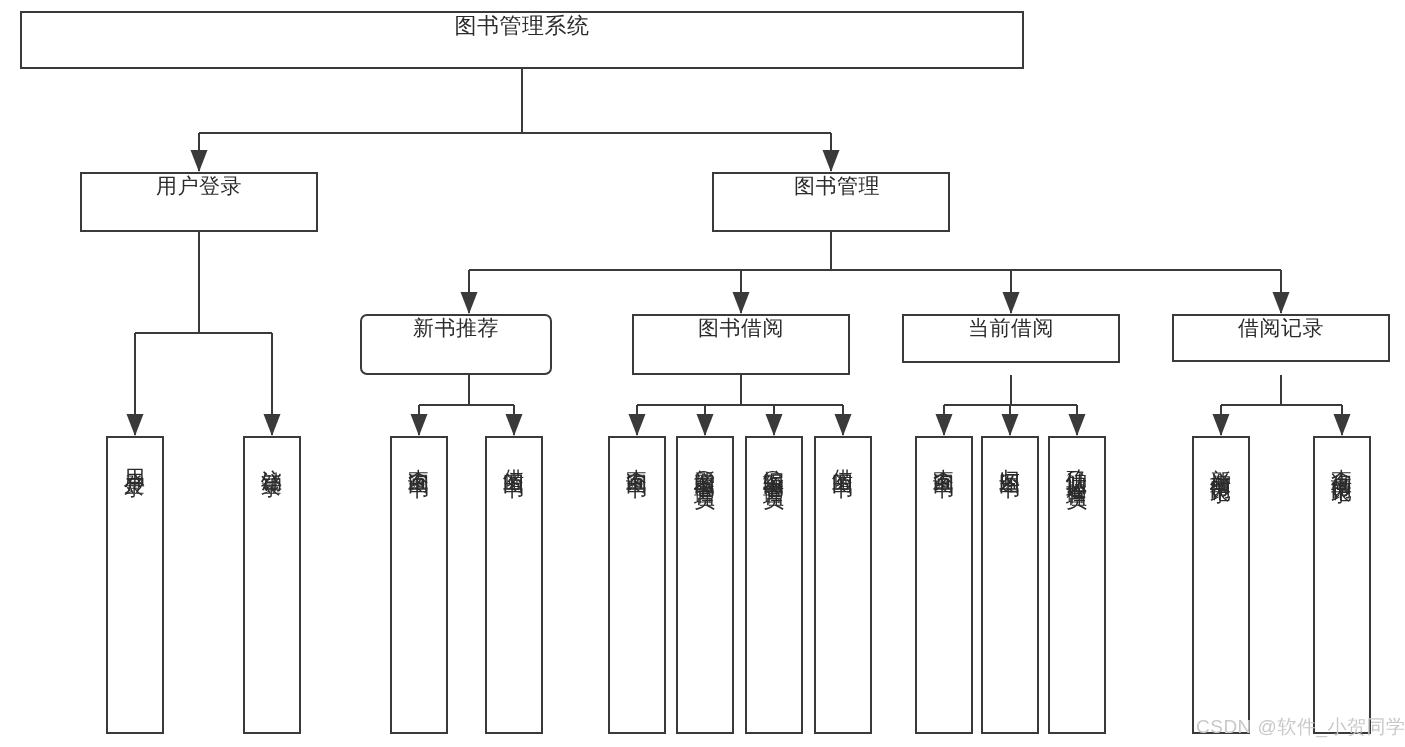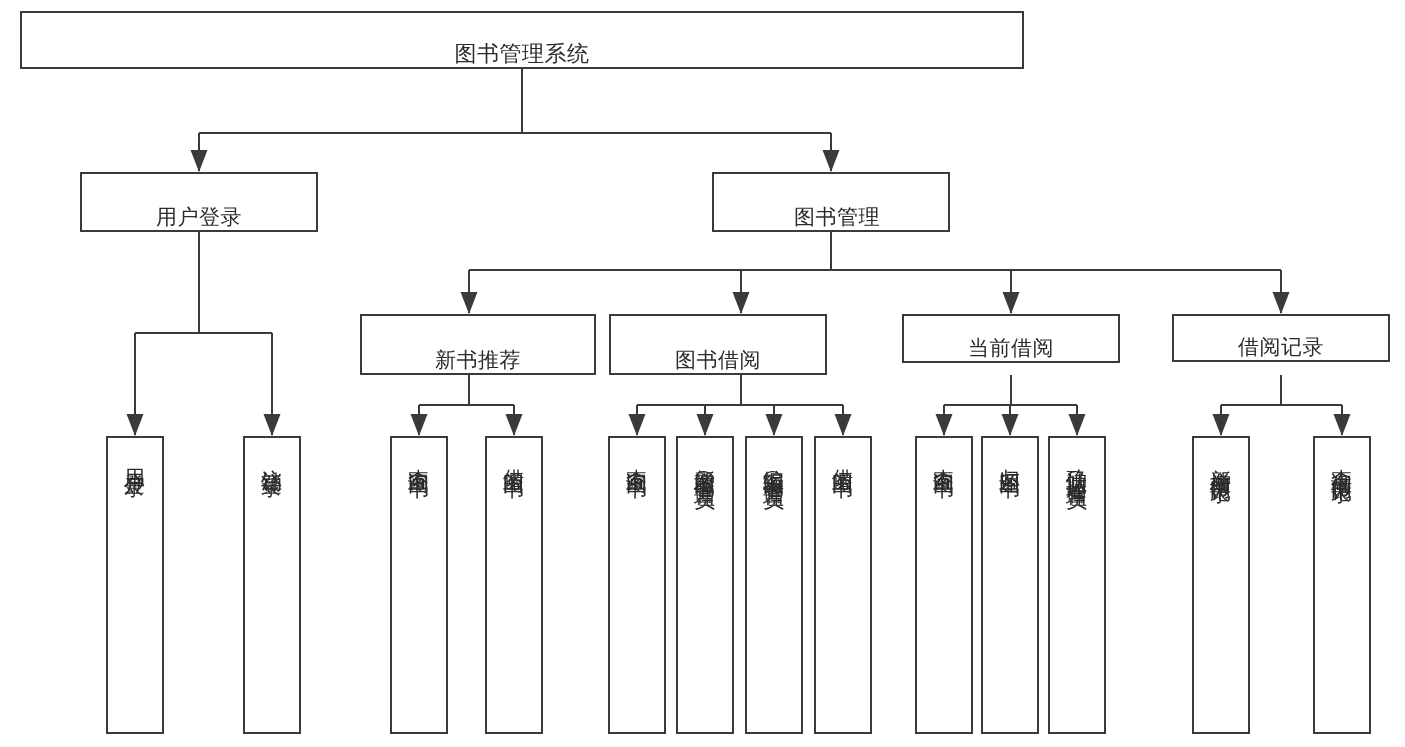--- a/index.html
+++ b/index.html
@@ -24,21 +24,21 @@
     width: 1405px;
     height: 747px;
     pointer-events: none;
   }
   .node {
     position: absolute;
     box-sizing: border-box;
     border: 2.4px solid #3a3a3a;
     background: #ffffff;
     display: flex;
-    align-items: flex-end;
+    align-items: flex-start;
     justify-content: center;
     color: #2b2b2b;
   }
   .node .label {
     display: block;
     text-align: center;
     line-height: 1.18;
     letter-spacing: 0.5px;
     white-space: nowrap;
   }
@@ -130,24 +130,24 @@
   <div id="nodes">
       <div class="node horiz root" style="left: 20px; top: 11px; width: 1004px; height: 58px; border-color: rgb(58, 58, 58); color: rgb(43, 43, 43);">
         <span class="label">图书管理系统</span>
       </div>
       <div class="node horiz" style="left: 80px; top: 172px; width: 238px; height: 60px; border-color: rgb(58, 58, 58); color: rgb(43, 43, 43);">
         <span class="label">用户登录</span>
       </div>
       <div class="node horiz" style="left: 712px; top: 172px; width: 238px; height: 60px; border-color: rgb(58, 58, 58); color: rgb(43, 43, 43); padding-left: 12px;">
         <span class="label">图书管理</span>
       </div>
-      <div class="node horiz" style="left: 360px; top: 314px; width: 236px; height: 61px; border-color: rgb(58, 58, 58); color: rgb(43, 43, 43);">
+      <div class="node horiz" style="left: 360px; top: 314px; width: 192px; height: 61px; border-color: rgb(58, 58, 58); color: rgb(43, 43, 43); border-radius: 7px;">
         <span class="label">新书推荐</span>
       </div>
-      <div class="node horiz" style="left: 609px; top: 314px; width: 218px; height: 61px; border-color: rgb(58, 58, 58); color: rgb(43, 43, 43);">
+      <div class="node horiz" style="left: 632px; top: 314px; width: 218px; height: 61px; border-color: rgb(58, 58, 58); color: rgb(43, 43, 43);">
         <span class="label">图书借阅</span>
       </div>
       <div class="node horiz" style="left: 902px; top: 314px; width: 218px; height: 49px; border-color: rgb(58, 58, 58); color: rgb(43, 43, 43);">
         <span class="label">当前借阅</span>
       </div>
       <div class="node horiz" style="left: 1172px; top: 314px; width: 218px; height: 48px; border-color: rgb(58, 58, 58); color: rgb(43, 43, 43);">
         <span class="label">借阅记录</span>
       </div>
       <div class="node vert" style="left: 106px; top: 436px; width: 58px; height: 298px; border-color: rgb(58, 58, 58); color: rgb(43, 43, 43);">
         <span class="label">用户登录</span>
@@ -182,13 +182,14 @@
       <div class="node vert" style="left: 1048px; top: 436px; width: 58px; height: 298px; border-color: rgb(58, 58, 58); color: rgb(43, 43, 43);">
         <span class="label">确认归还（管理员）</span>
       </div>
       <div class="node vert" style="left: 1192px; top: 436px; width: 58px; height: 298px; border-color: rgb(58, 58, 58); color: rgb(43, 43, 43);">
         <span class="label">新增借阅记录</span>
       </div>
       <div class="node vert" style="left: 1313px; top: 436px; width: 58px; height: 298px; border-color: rgb(58, 58, 58); color: rgb(43, 43, 43);">
         <span class="label">查询借阅记录</span>
       </div>
     </div>
+  <div class="watermark" style="left: 1196px; top: 714px; color: rgb(201, 201, 201);">CSDN @软件_小贺同学</div>
 </div>
 
 </body></html>

